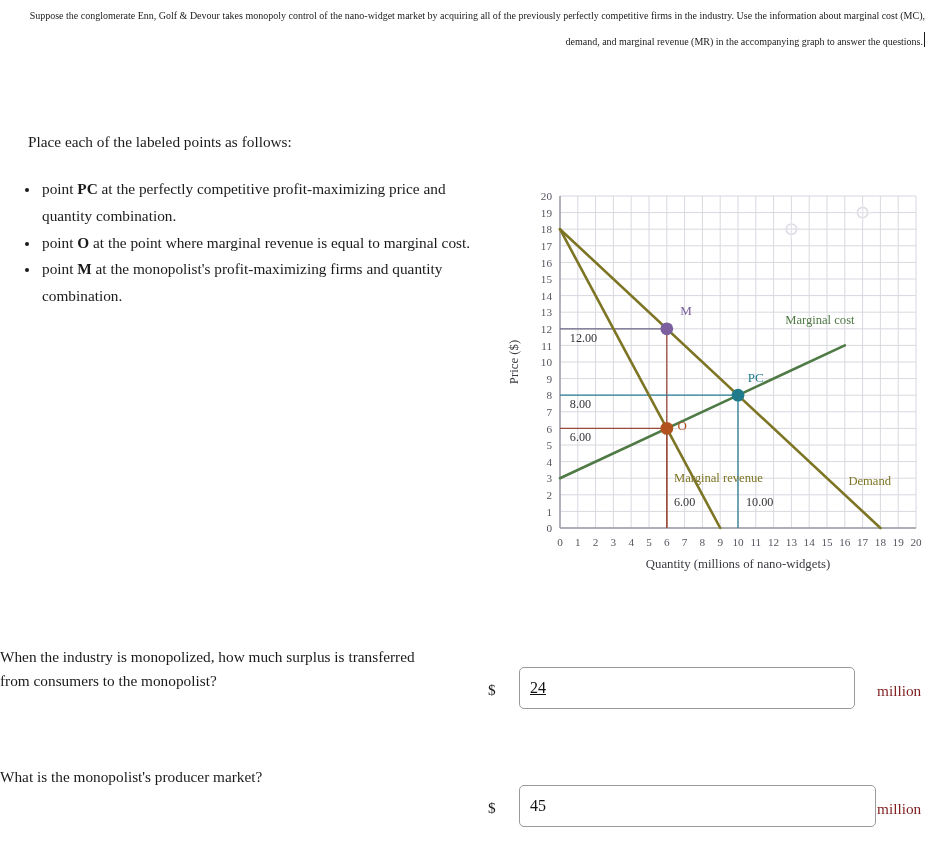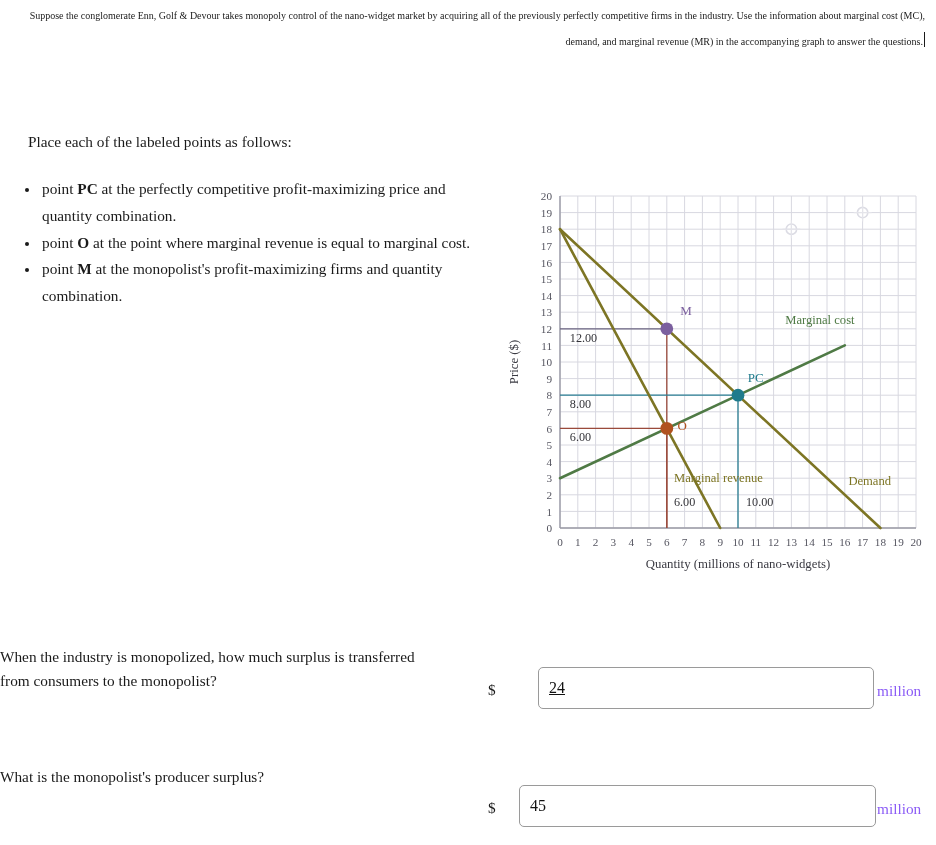--- a/index.html
+++ b/index.html
@@ -95,27 +95,27 @@
     background: #ffffff;
     font-family: "Liberation Serif", "DejaVu Serif", serif;
     font-size: 16px;
     color: #111111;
     padding: 0 10px;
     outline: none;
   }
   .unit-label {
     position: absolute;
     font-size: 15.3px;
-    color: #8b5cf6;
+    color: #7f1d1d;
   }
 
   #q1 { top: 645px; }
   #q1 .q-text { top: 0px; }
   #q1 .dollar-sign { left: 488px; top: 36px; }
-  #q1 .answer-input { left: 538px; top: 22px; width: 336px; text-decoration: underline; }
+  #q1 .answer-input { left: 519px; top: 22px; width: 336px; text-decoration: underline; }
   #q1 .unit-label { left: 877px; top: 37px; }
 
   #q2 { top: 765px; }
   #q2 .q-text { top: 0px; }
   #q2 .dollar-sign { left: 488px; top: 34px; }
   #q2 .answer-input { left: 519px; top: 20px; width: 357px; }
   #q2 .unit-label { left: 877px; top: 35px; }
 </style>
 </head>
 <body>
@@ -272,17 +272,17 @@
 </div>
 
 <div class="question-block" id="q1">
   <div class="q-text">When the industry is monopolized, how much surplus is transferred from consumers to the monopolist?</div>
   <div class="dollar-sign">$</div>
   <input class="answer-input" type="text" value="24" style="">
   <div class="unit-label">million</div>
 </div>
 
 <div class="question-block" id="q2">
-  <div class="q-text">What is the monopolist's producer surplus?</div>
+  <div class="q-text">What is the monopolist's producer market?</div>
   <div class="dollar-sign">$</div>
   <input class="answer-input" type="text" value="45" style="">
   <div class="unit-label">million</div>
 </div>
 
 </body></html>

